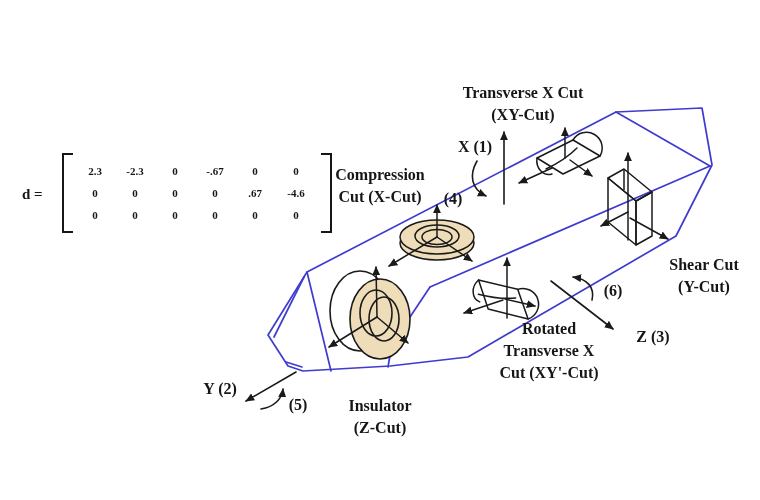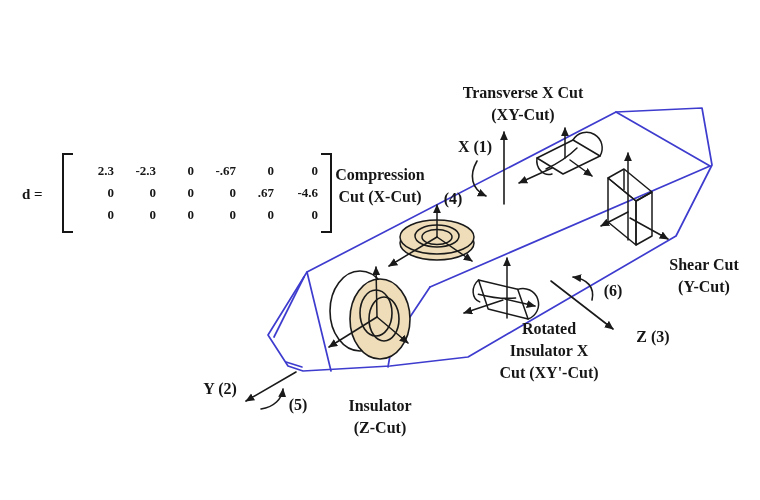--- a/index.html
+++ b/index.html
@@ -20,21 +20,21 @@
   }
   #matrix::before,#matrix::after{
     content:"";position:absolute;top:0;bottom:0;width:9px;border:2px solid #161616;
   }
   #matrix::before{left:0;border-right:none;}
   #matrix::after{right:0;border-left:none;}
   #matrix-grid{
     display:grid;grid-template-columns:38px 42px 38px 42px 38px 44px;
     grid-auto-rows:22px;align-items:center;
   }
-  .mcell{font-weight:bold;font-size:13px;text-align:right;}
+  .mcell{font-weight:bold;font-size:11px;text-align:center;}
 </style>
 </head>
 <body>
 
 <div id="canvas">
 
   <svg id="diagram-svg" viewBox="0 0 760 500" xmlns="http://www.w3.org/2000/svg">
     <defs>
       <marker id="ah" markerWidth="10" markerHeight="9" refX="8.2" refY="4" orient="auto" markerUnits="userSpaceOnUse">
         <path d="M0,0 L9,4 L0,8 Z" fill="#1a1a1a"></path>
@@ -159,21 +159,21 @@
   <div class="lbl" style="left:704px;top:254px;">
     <span class="ln">Shear Cut</span>
     <span class="ln">(Y-Cut)</span>
   </div>
 
   <div class="lbl" style="left:613px;top:280px;">(6)</div>
   <div class="lbl" style="left:653px;top:326px;">Z (3)</div>
 
   <div class="lbl" style="left:549px;top:318px;">
     <span class="ln">Rotated</span>
-    <span class="ln">Insulator X</span>
+    <span class="ln">Transverse X</span>
     <span class="ln">Cut (XY'-Cut)</span>
   </div>
 
   <div class="lbl" style="left:380px;top:395px;">
     <span class="ln">Insulator</span>
     <span class="ln">(Z-Cut)</span>
   </div>
 
   <div class="lbl" style="left:220px;top:378px;">Y (2)</div>
   <div class="lbl" style="left:298px;top:394px;">(5)</div>

